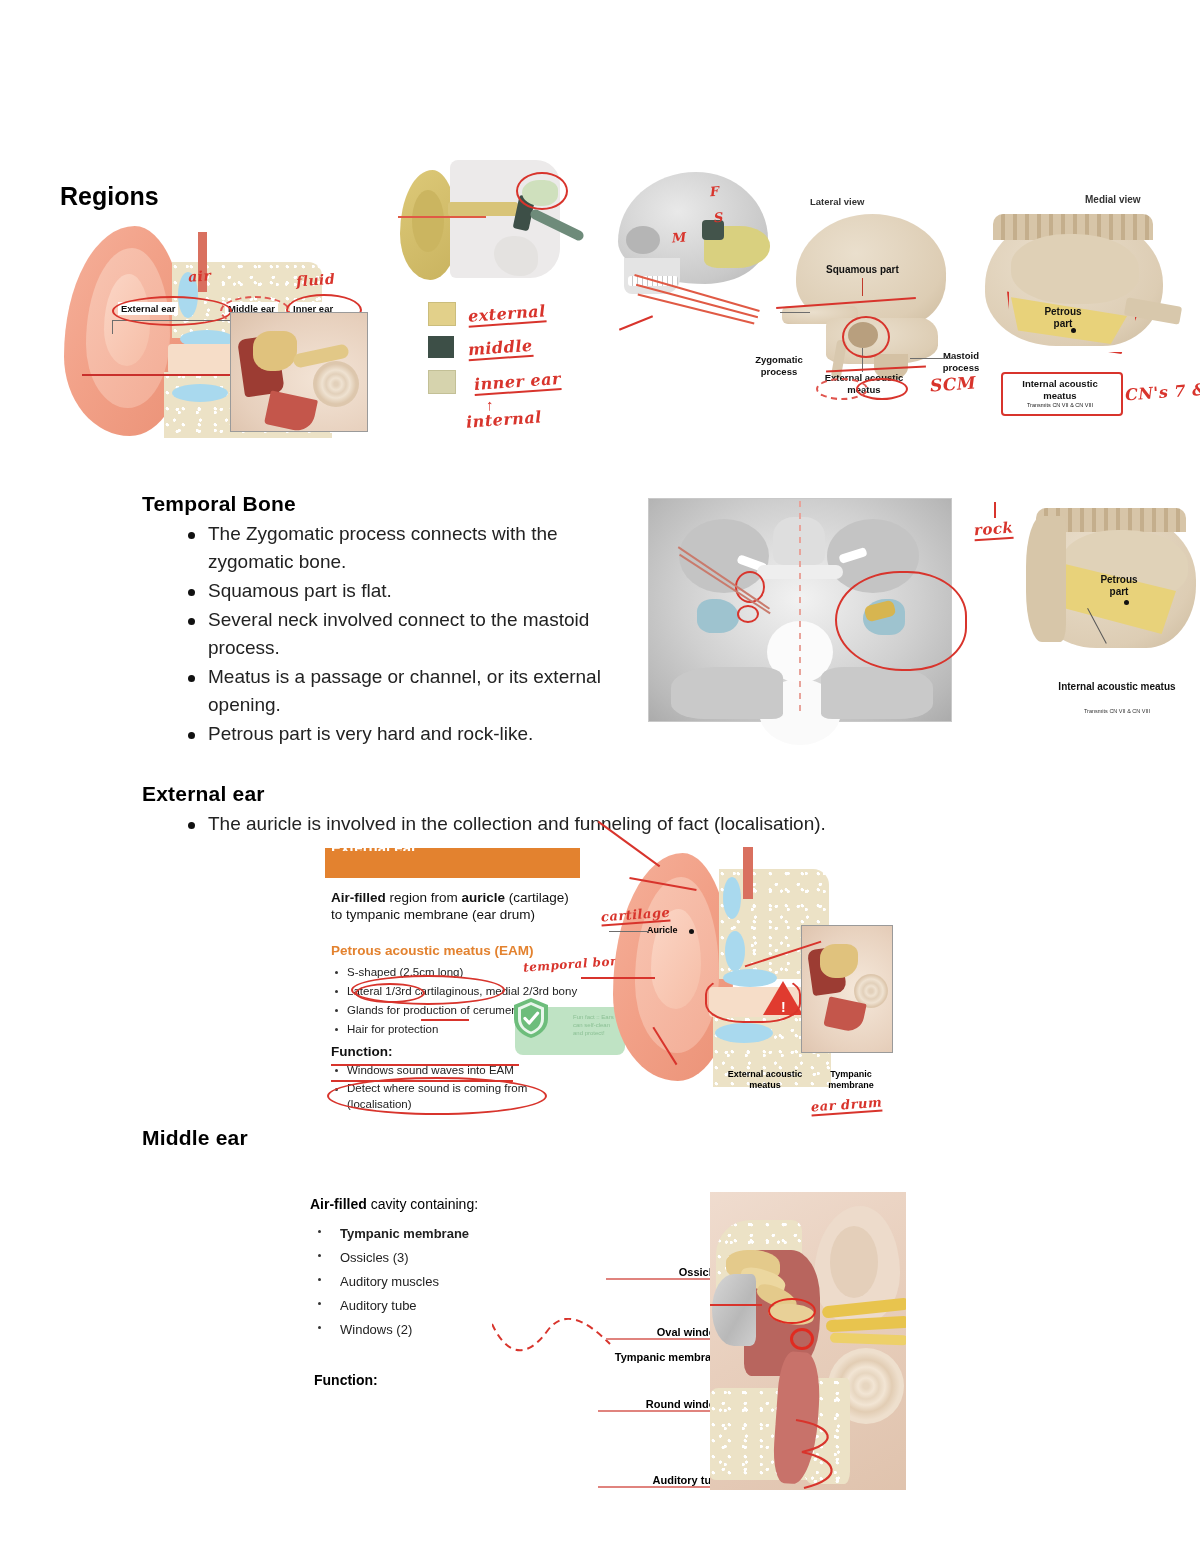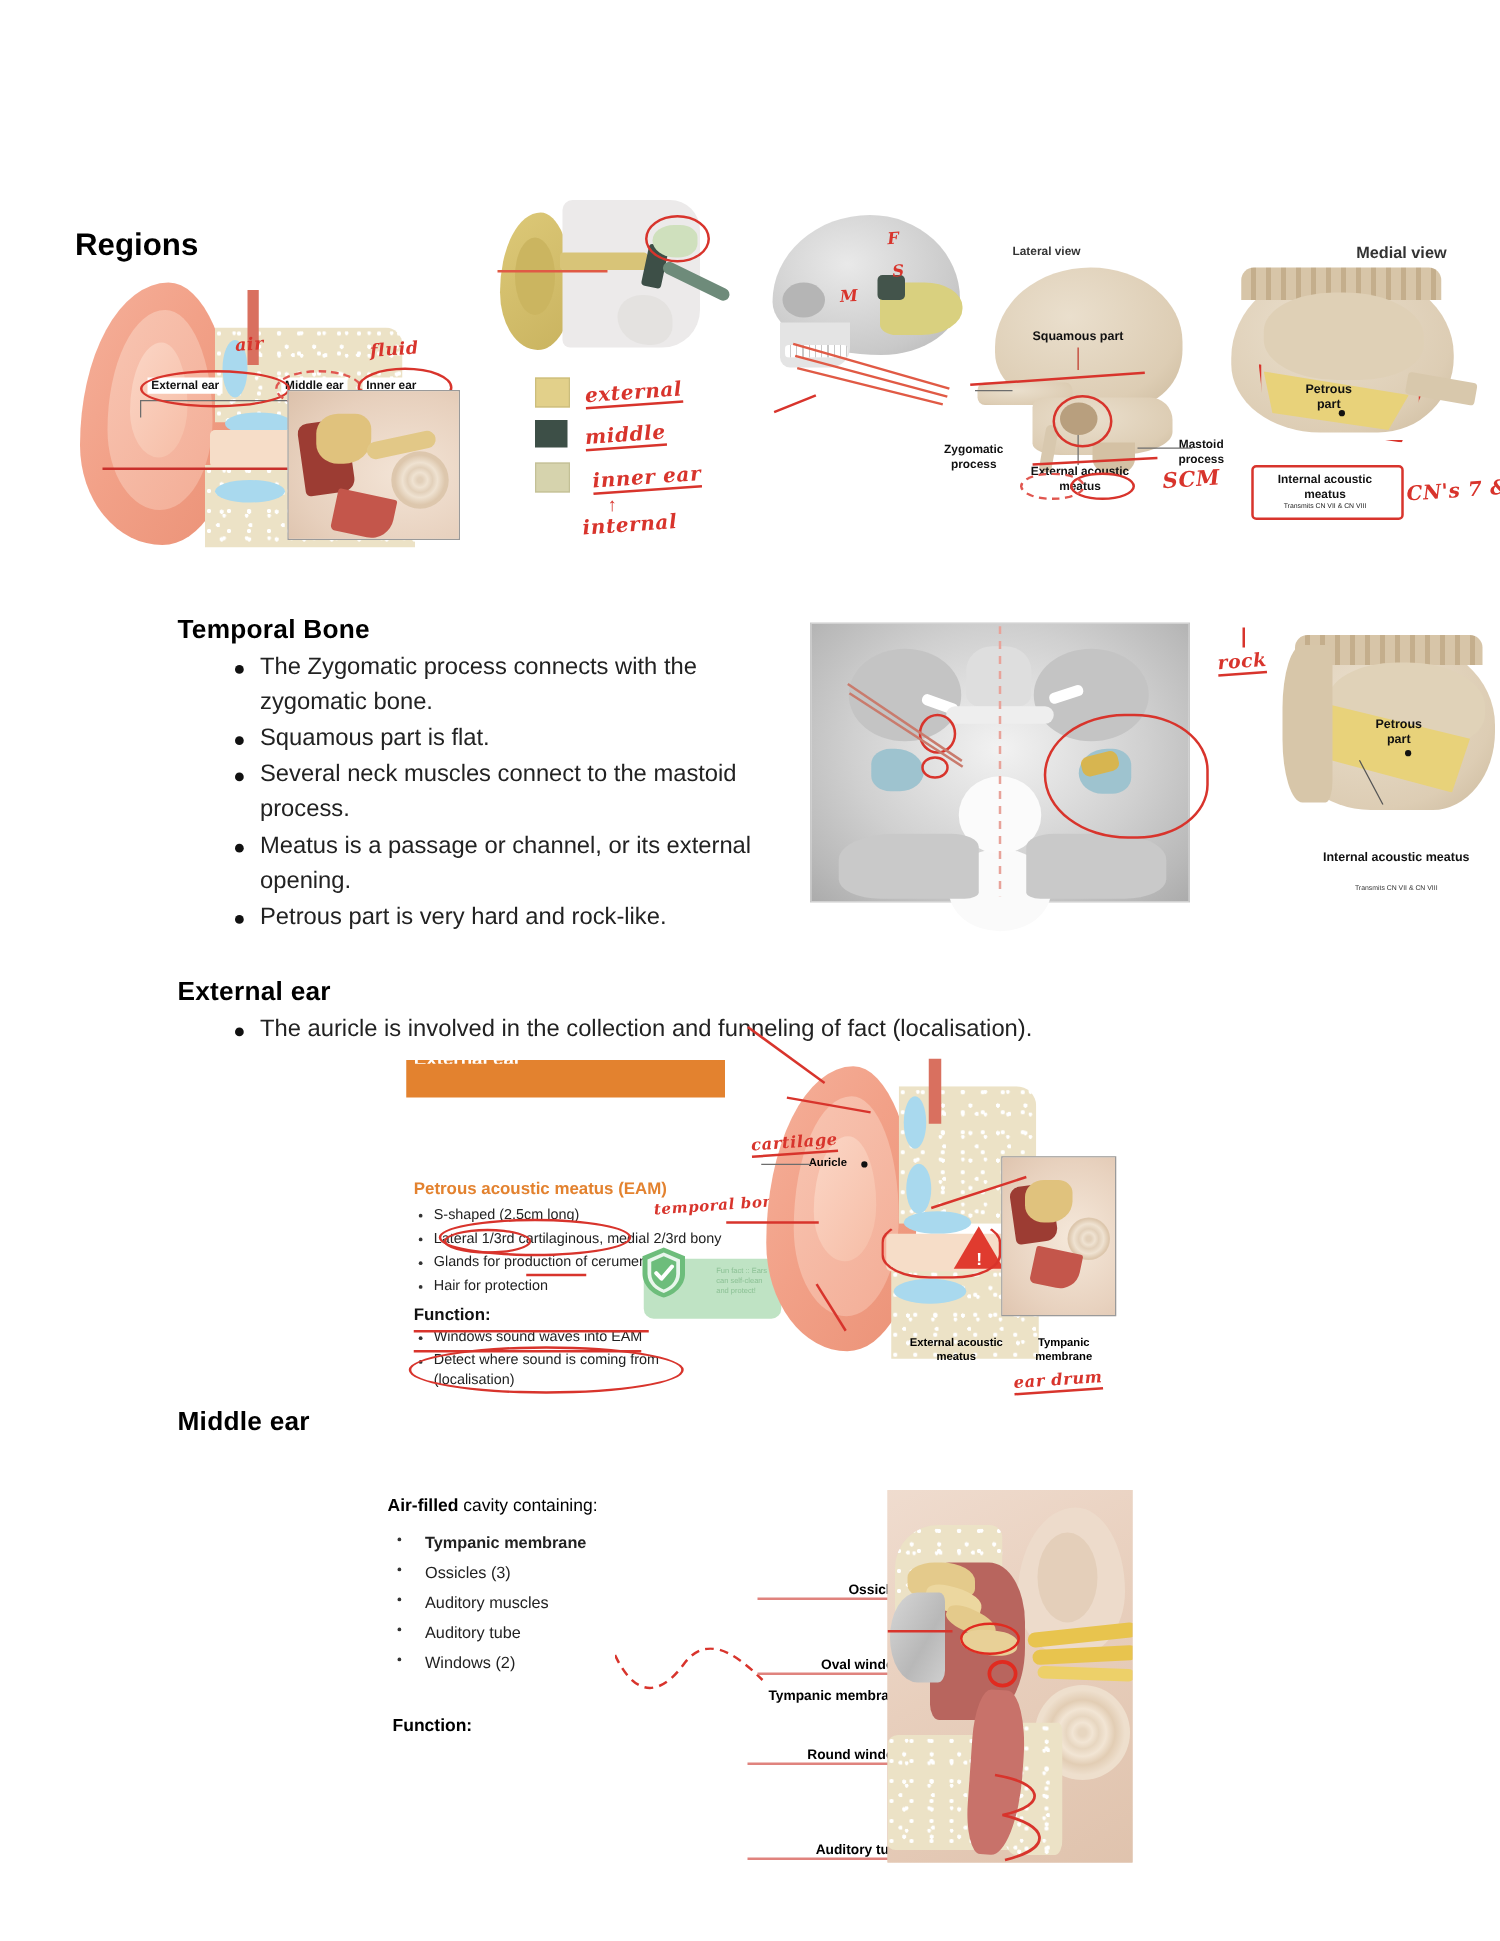--- a/index.html
+++ b/index.html
@@ -239,21 +239,21 @@
     <div class="red-ellipse" style="left:60px;top:134px;width:44px;height:38px;"></div>
     <div class="red-ellipse" style="left:74px;top:196px;width:48px;height:18px;"></div>
     <div class="dash-ellipse" style="left:34px;top:196px;width:48px;height:18px;border-style:dashed;"></div>
     <div class="abs" style="left:-6px;top:120px;width:140px;height:2px;background:#d8342c;transform:rotate(-4deg);"></div>
     <div class="abs" style="left:44px;top:186px;width:100px;height:2px;background:#d8342c;transform:rotate(-3deg);"></div>
 
     <div class="hw abs" style="left:148px;top:192px;font-size:17px;">SCM</div>
   </div>
 
   <div class="abs" style="left:975px;top:182px;width:220px;height:260px;">
-    <div class="abs" style="left:62px;top:12px;color:#333;font-size:13px;font-weight:bold;padding-left:48px;">Medial view</div>
+    <div class="abs" style="left:62px;top:12px;color:#333;font-size:10px;font-weight:bold;padding-left:48px;">Medial view</div>
 
     <div class="tbone" style="left:10px;top:34px;width:178px;height:130px;border-radius:44% 46% 34% 40% / 54% 52% 46% 42%;"></div>
     <div class="abs" style="left:18px;top:32px;width:160px;height:26px;
         background:repeating-linear-gradient(90deg,#d7c5a8 0 8px,#c4ae8c 8px 12px);border-radius:10px 10px 0 0;"></div>
     <div class="abs" style="left:36px;top:52px;width:128px;height:70px;background:#dfd0b6;border-radius:44% 50% 40% 46%;"></div>
     <div class="abs" style="left:36px;top:110px;width:116px;height:52px;background:#e8d27a;
         clip-path:polygon(0% 10%,100% 46%,86% 100%,6% 74%);"></div>
     <div class="abs" style="left:32px;top:104px;width:126px;height:64px;border:2px solid #d8342c;border-radius:6px;
         clip-path:polygon(0% 8%,100% 44%,88% 100%,4% 76%);"></div>
     <div class="abs" style="left:150px;top:120px;width:56px;height:18px;background:#d8c8ac;border-radius:3px;transform:rotate(10deg);"></div>
@@ -265,21 +265,21 @@
     <div class="abs" style="left:30px;top:220px;width:110px;text-align:center;font-size:5.5px;color:#222;">Transmits CN VII &amp; CN VIII</div>
     <div class="abs" style="left:26px;top:190px;width:118px;height:40px;border:2px solid #d8342c;border-radius:4px;"></div>
     <div class="hw abs" style="left:150px;top:200px;font-size:16px;">CN's 7 &amp; 8</div>
   </div>
 
   <div class="abs" style="left:142px;top:492px;width:500px;">
     <h2 class="section">Temporal Bone</h2>
     <ul class="bullets">
       <li>The Zygomatic process connects with the zygomatic bone.</li>
       <li>Squamous part is flat.</li>
-      <li>Several neck muscles connect to the mastoid process.</li>
+      <li>Several neck involved connect to the mastoid process.</li>
       <li>Meatus is a passage or channel, or its external opening.</li>
       <li>Petrous part is very hard and rock-like.</li>
     </ul>
   </div>
 
   <div class="ct" style="left:648px;top:498px;width:302px;height:222px;">
     <div class="abs" style="left:30px;top:20px;width:90px;height:74px;background:#c4c4c4;border-radius:50%;"></div>
     <div class="abs" style="left:178px;top:20px;width:92px;height:74px;background:#c4c4c4;border-radius:50%;"></div>
     <div class="abs" style="left:124px;top:18px;width:52px;height:48px;background:#dedede;border-radius:40% 40% 20% 20%;"></div>
     <div class="abs" style="left:88px;top:60px;width:30px;height:9px;background:#fff;border-radius:4px;transform:rotate(20deg);"></div>
@@ -326,20 +326,24 @@
     <ul class="bullets">
       <li>The auricle is involved in the collection and funneling of fact (localisation).</li>
     </ul>
   </div>
 
   <div class="slide" style="left:325px;top:845px;width:590px;height:275px;">
 
     <div class="slide-band" style="left:0px;top:3px;width:255px;height:30px;"></div>
     <div class="abs" style="left:6px;top:-6px;font-size:15px;font-weight:bold;color:#fff;overflow:hidden;height:12px;">External ear</div>
 
+    <div class="abs slide-h1" style="left:6px;top:44px;width:260px;">
+      <span class="b">Air-filled</span><span style="font-weight:normal"> region from </span><span class="b">auricle</span><span style="font-weight:normal"> (cartilage)</span>
+      <div style="font-weight:normal">to tympanic membrane (ear drum)</div>
+    </div>
 
     <div class="abs slide-h-orange" style="left:6px;top:98px;">Petrous acoustic meatus (EAM)</div>
 
     <div class="abs" style="left:6px;top:118px;width:260px;">
       <div class="slide-li">S-shaped (2.5cm long)</div>
       <div class="slide-li">Lateral 1/3rd cartilaginous, medial 2/3rd bony</div>
       <div class="slide-li">Glands for production of cerumen</div>
       <div class="slide-li">Hair for protection</div>
     </div>
 

